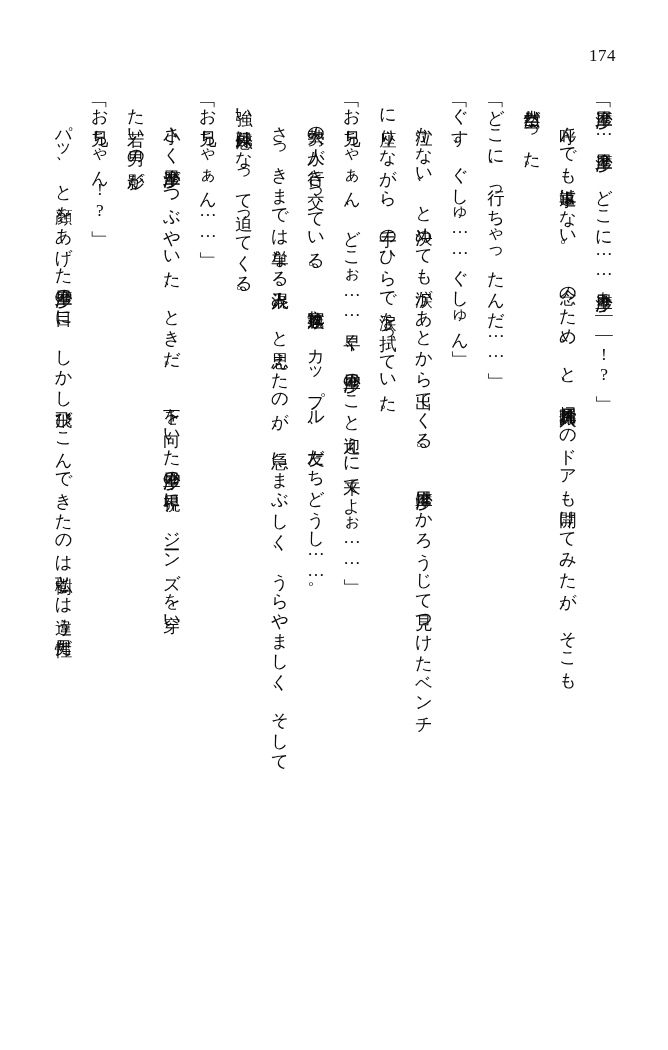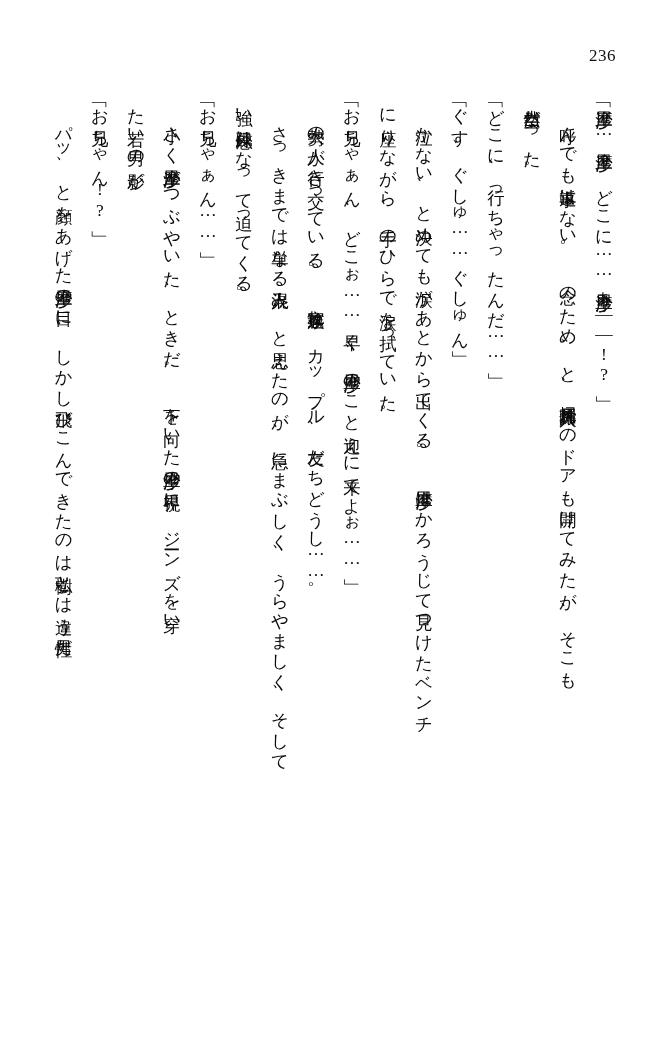--- a/index.html
+++ b/index.html
@@ -49,17 +49,17 @@
   .line {
     display: block;
     height: 100%;
   }
 </style>
 </head>
 <body>
 
 <div class="page">
 
-  <div class="page-number">236</div>
+  <div class="page-number">174</div>
 
   <div class="text-body" id="body-text"><span class="line">「摩里沙……摩里沙？　どこに……摩里沙ぁ――!?」</span><span class="line">　呼んでも返事はない。　念のため、と、掃除用具入れのドアも開けてみたが、そこも</span><span class="line">当然空だった。</span><span class="line">「どこに、行っちゃったんだ……」</span><span class="line">「ぐす、ぐしゅ……ぐしゅん」</span><span class="line">　泣かない、と決めても涙があとから出てくる。　摩里沙はかろうじて見つけたベンチ</span><span class="line">に座りながら、手のひらで涙を拭っていた。</span><span class="line">「お兄ちゃぁん、どこぉ……早く、摩里沙のこと迎えに来てよぉ……」</span><span class="line">　大勢の人が行き交っている。　家族連れ、カップル、友だちどうし……。</span><span class="line">　さっきまでは単なる人混み、と思えたのが、急にまぶしく、うらやましく、そして</span><span class="line">強い疎外感になって迫ってくる。</span><span class="line">「お兄ちゃぁん……」</span><span class="line">　小さく摩里沙がつぶやいた、ときだ。　下を向いた摩里沙の視界に、ジーンズを穿い</span><span class="line">た若い男の影が。</span><span class="line">「お兄ちゃん!?」</span><span class="line">　パッ、と顔をあげた摩里沙の目に、しかし飛びこんできたのは弘樹とは違う男性だ</span></div>
 
 </div>
 
 </body></html>

